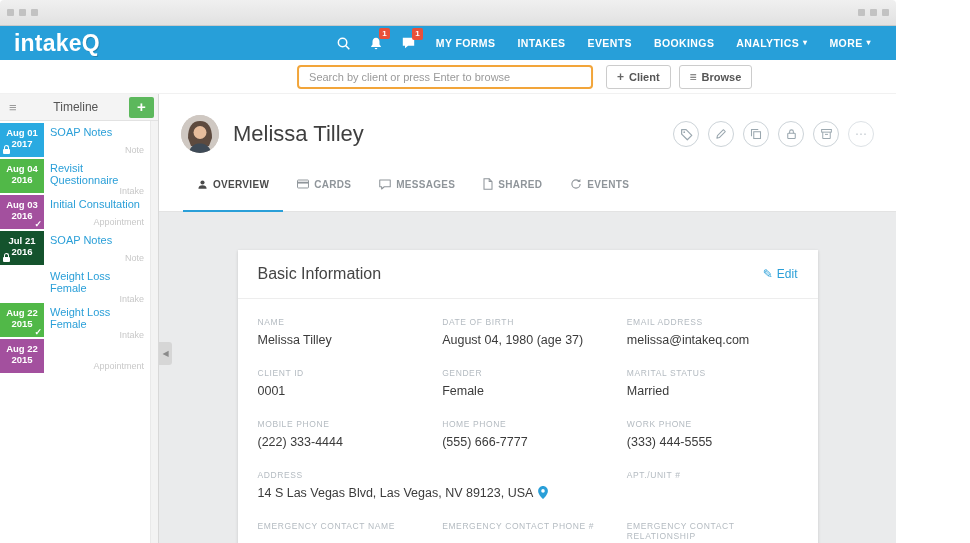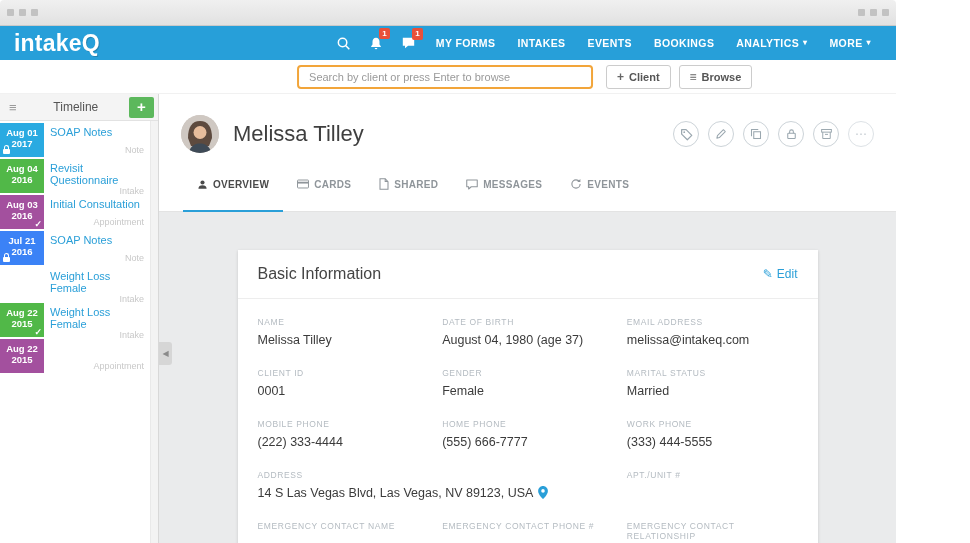--- a/index.html
+++ b/index.html
@@ -191,21 +191,21 @@
 
             <span class="ic-check">✓</span>
           </div>
           <div class="tl-body">
             <div class="tl-title">Initial Consultation</div>
             <div class="tl-type">Appointment</div>
           </div>
         </div>
 
         <div class="tl-item">
-          <div class="tl-badge" style="background-color: #3b82f6;">
+          <div class="tl-badge" style="background-color: #14532d;">
             <div class="tl-d1">Jul 21</div>
             <div class="tl-d2">2016</div>
             <span class="ic-lock">
                 <i class="sh"></i>
                 <i class="bd"></i>
               </span>
 
           </div>
           <div class="tl-body">
             <div class="tl-title">SOAP Notes</div>
@@ -313,31 +313,31 @@
           <span>OVERVIEW</span>
         </div>
         <div class="tab">
           <svg width="12" height="10" viewBox="0 0 16 12">
               <rect x="0.7" y="0.7" width="14.6" height="10.6" rx="1" fill="none" stroke="currentColor" stroke-width="1.3"></rect>
               <rect x="0.7" y="3" width="14.6" height="2.4" fill="currentColor"></rect>
             </svg>
           <span>CARDS</span>
         </div>
         <div class="tab">
+          <svg width="12" height="11" viewBox="0 0 16 14">
+              <path d="M1 1h14v9H7l-3.5 3v-3H1z" fill="none" stroke="currentColor" stroke-width="1.4" stroke-linejoin="round"></path>
+            </svg>
+          <span>MESSAGES</span>
+        </div>
+        <div class="tab">
           <svg width="10" height="12" viewBox="0 0 12 15">
               <path d="M1 1h6.5L11 4.5V14H1z" fill="none" stroke="currentColor" stroke-width="1.3"></path>
               <path d="M7.5 1v3.5H11" fill="none" stroke="currentColor" stroke-width="1.3"></path>
             </svg>
           <span>SHARED</span>
-        </div>
-        <div class="tab">
-          <svg width="12" height="11" viewBox="0 0 16 14">
-              <path d="M1 1h14v9H7l-3.5 3v-3H1z" fill="none" stroke="currentColor" stroke-width="1.4" stroke-linejoin="round"></path>
-            </svg>
-          <span>MESSAGES</span>
         </div>
         <div class="tab">
           <svg width="12" height="12" viewBox="0 0 16 16">
               <path d="M13.5 8A5.5 5.5 0 1 1 8 2.5c2 0 3.7 1 4.7 2.6" fill="none" stroke="currentColor" stroke-width="1.5"></path>
               <path d="M13.8 1.2v4.2H9.6z" fill="currentColor"></path>
             </svg>
           <span>EVENTS</span>
         </div>
       </div>
 

